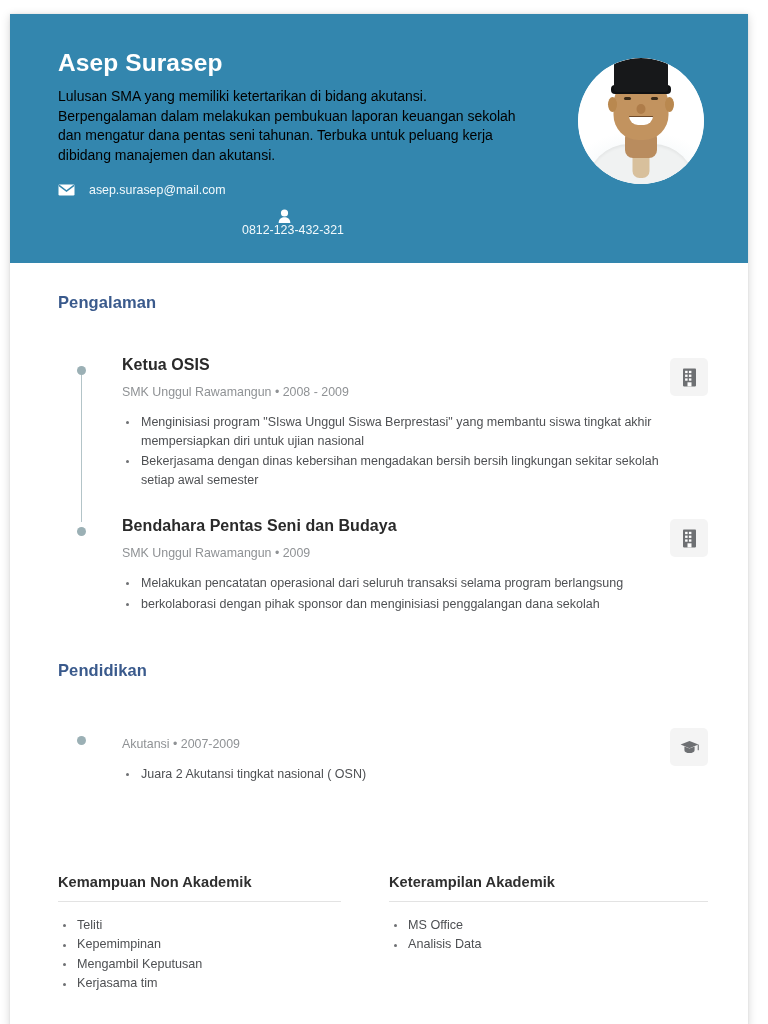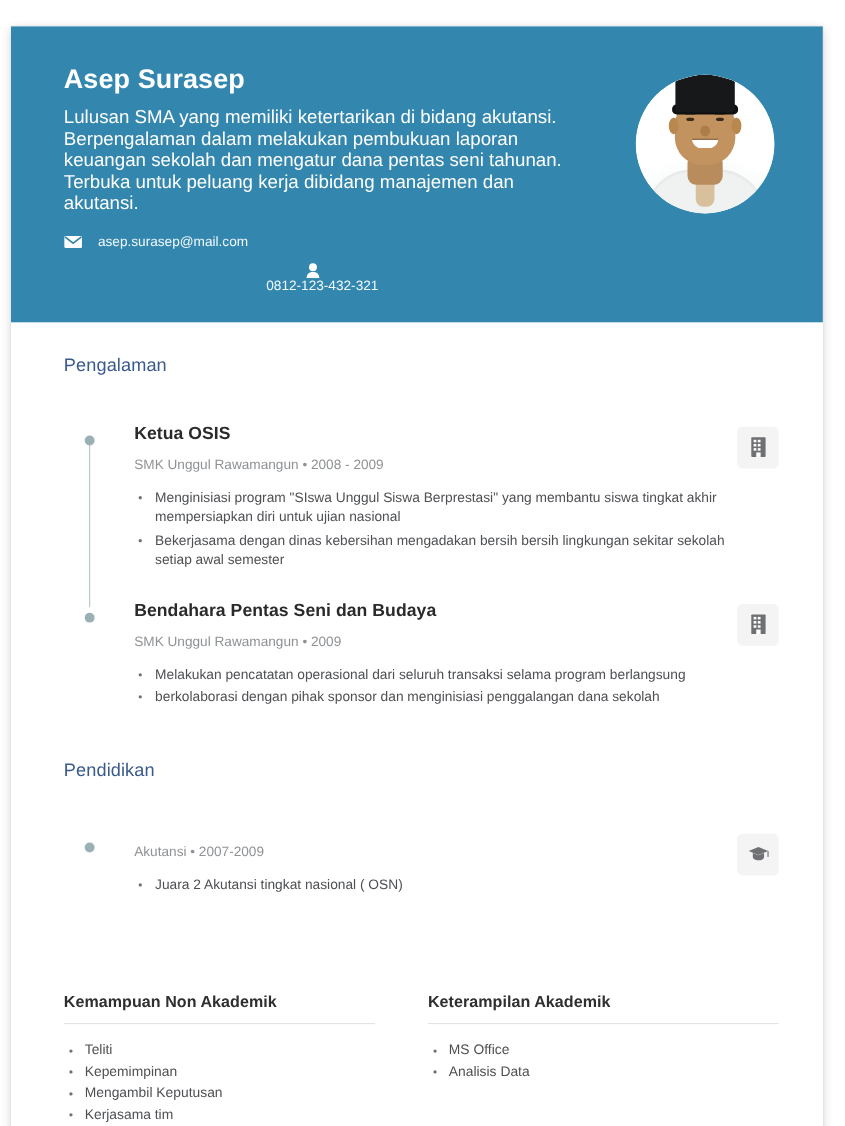--- a/index.html
+++ b/index.html
@@ -10,21 +10,21 @@
     background: #ffffff;
     font-family: "Liberation Sans", sans-serif;
     overflow: hidden;
   }
 
   .page {
     position: relative;
     width: 768px;
     height: 1024px;
     background: #ffffff;
-    padding: 24px 20px 18px 10px;
+    padding: 14px 20px 18px 10px;
   }
 
   .cv-card {
     position: relative;
     width: 738px;
     min-height: 995px;
     background: #ffffff;
     box-shadow: 0 2px 9px rgba(0,0,0,0.17), 0 0 2px rgba(0,0,0,0.08);
   }
 
@@ -43,22 +43,22 @@
 
   .cv-name {
     color: #ffffff;
     font-size: 24.5px;
     font-weight: bold;
     letter-spacing: 0.1px;
     margin-bottom: 10px;
   }
 
   .cv-summary {
-    color: #ffffff;
-    font-size: 17px;
+    color: #000000;
+    font-size: 14px;
     line-height: 19.5px;
     max-width: 462px;
     margin-bottom: 18px;
   }
 
   .contact-row {
     display: flex;
     align-items: center;
     color: #f2f9fc;
     font-size: 12.4px;
@@ -204,21 +204,21 @@
     border-top: 1.6px solid #6e4a2a;
   }
 
   
   .cv-body { padding: 0 40px 34px 48px; background: #ffffff; }
 
   .section { padding-top: 30px; }
   .section-heading {
     color: #3a5a8c;
     font-size: 16.5px;
-    font-weight: normal;
+    font-weight: bold;
     letter-spacing: 0.1px;
   }
 
   .entries { margin-top: 44px; position: relative; }
   .entries-edu { margin-top: 46px; }
 
   .entry {
     position: relative;
     display: flex;
     padding-left: 17px;

